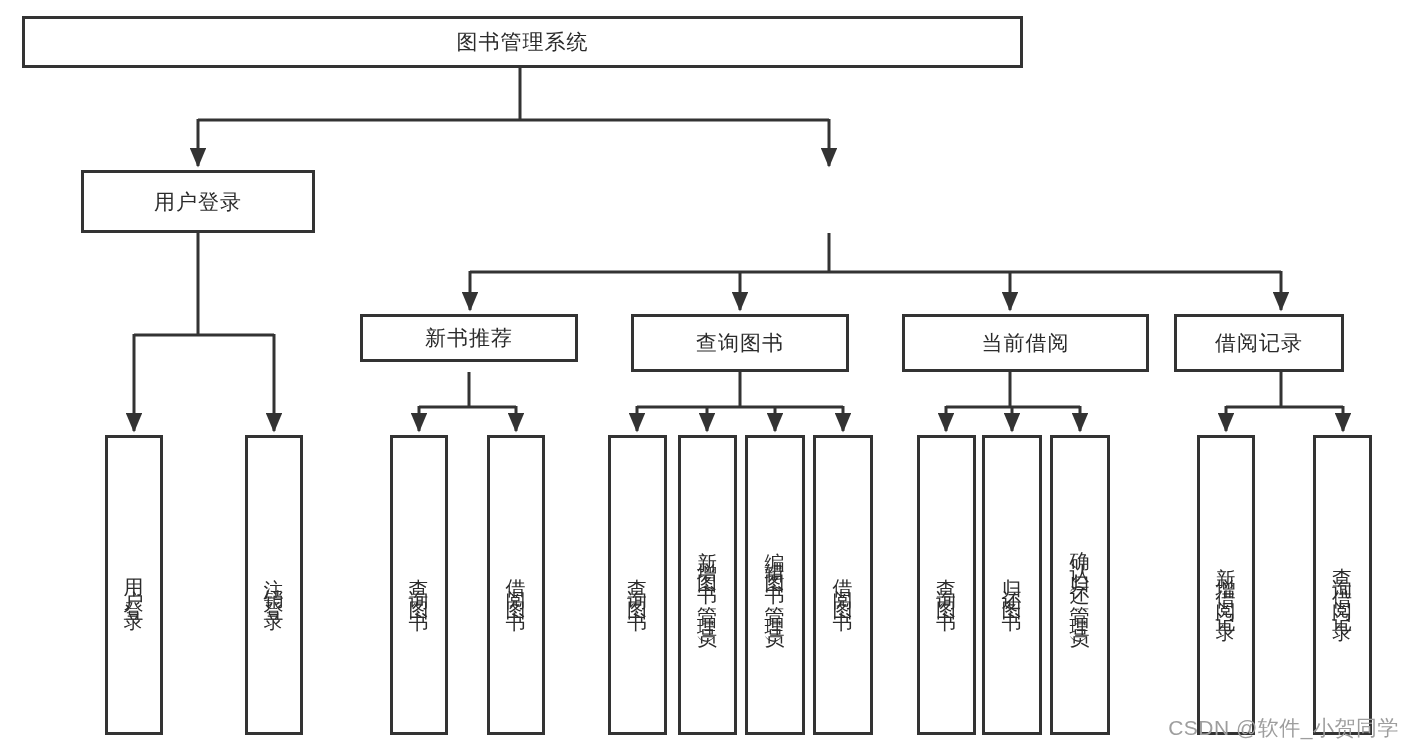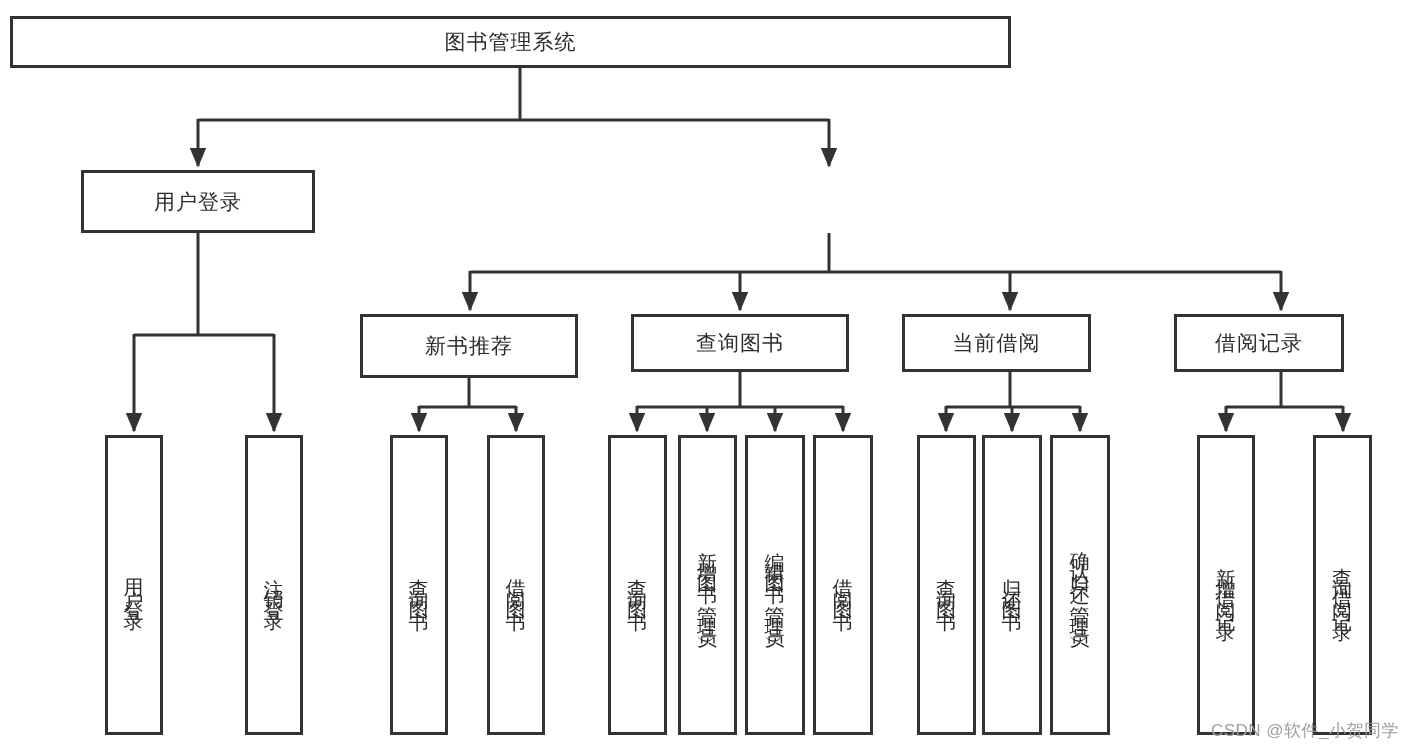--- a/index.html
+++ b/index.html
@@ -42,21 +42,21 @@
     text-orientation: mixed;
     font-size: 20px;
     letter-spacing: 11px;
     line-height: 1;
   }
   .conn { stroke: var(--line); stroke-width: 3; fill: none; }
   .watermark {
     position: absolute;
     right: 6px;
     bottom: 5px;
-    font-size: 17px;
+    font-size: 21px;
     color: var(--watermark);
     z-index: 3;
     white-space: nowrap;
     letter-spacing: 0.5px;
   }
 </style>
 </head>
 <body>
 
 <div class="stage">
@@ -109,35 +109,35 @@
       <line x1="1080" y1="406" x2="1080" y2="431" marker-end="url(#arrow)"></line>
     </g>
 
     <g class="conn">
       <path d="M1281,372 V407 M1226,407 H1343"></path>
       <line x1="1226" y1="406" x2="1226" y2="431" marker-end="url(#arrow)"></line>
       <line x1="1343" y1="406" x2="1343" y2="431" marker-end="url(#arrow)"></line>
     </g>
   </svg>
 
-  <div class="box h" style="left:10px; top:16px; width:1001px; height:52px">
+  <div class="box h" style="left:22px; top:16px; width:1001px; height:52px">
     <span>图书管理系统</span>
   </div>
 
   <div class="box h" style="left:81px; top:170px; width:234px; height:63px">
     <span>用户登录</span>
   </div>
 
-  <div class="box h" style="left:360px; top:314px; width:218px; height:64px">
+  <div class="box h" style="left:360px; top:314px; width:218px; height:48px">
     <span>新书推荐</span>
   </div>
   <div class="box h" style="left:631px; top:314px; width:218px; height:58px">
     <span>查询图书</span>
   </div>
-  <div class="box h" style="left:902px; top:314px; width:189px; height:58px">
+  <div class="box h" style="left:902px; top:314px; width:247px; height:58px">
     <span>当前借阅</span>
   </div>
   <div class="box h" style="left:1174px; top:314px; width:170px; height:58px">
     <span>借阅记录</span>
   </div>
 
   <div class="box v" style="left:105px; width:58px">
     <span>用户登录</span>
   </div>
   <div class="box v" style="left:245px; width:58px">

